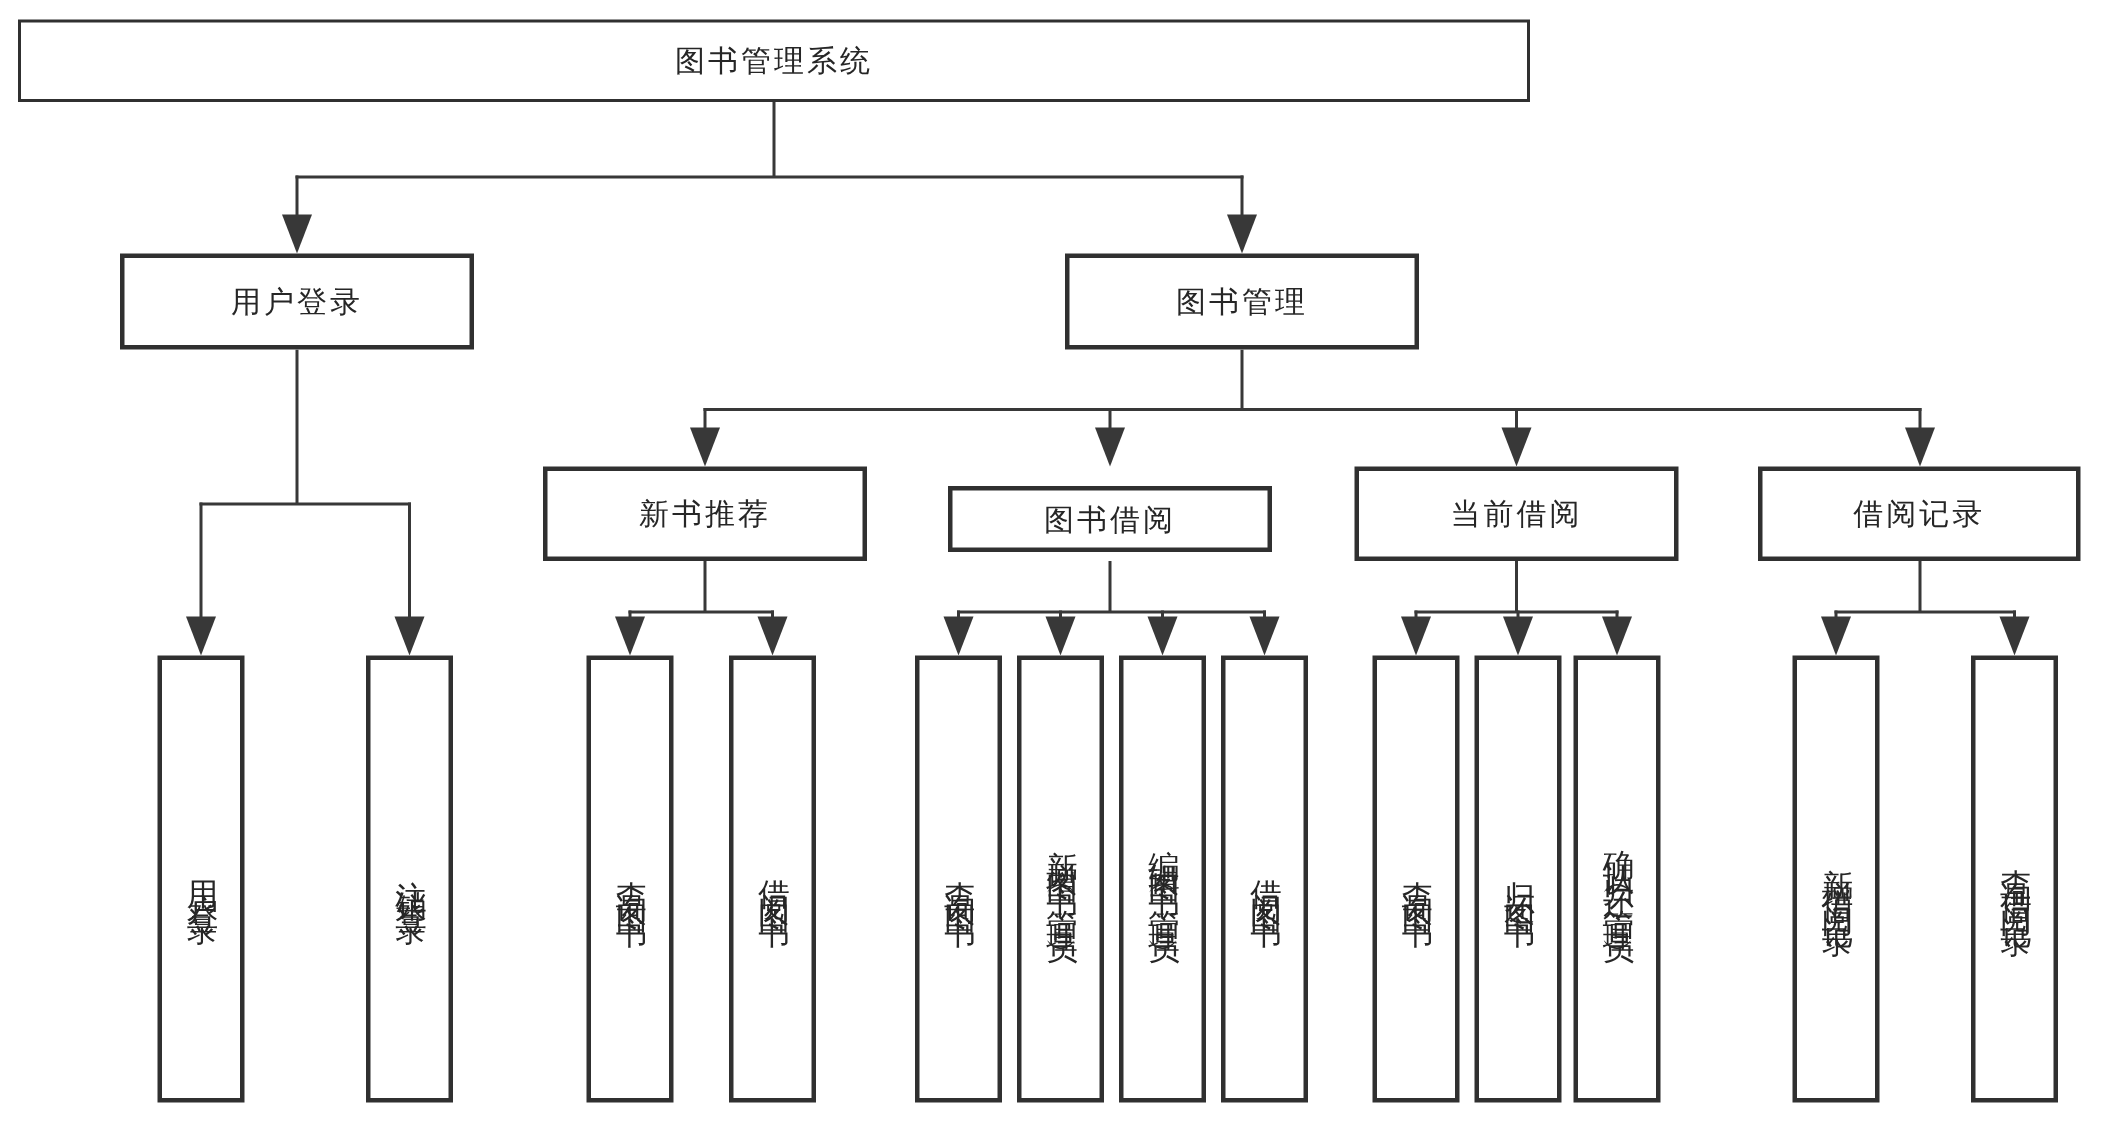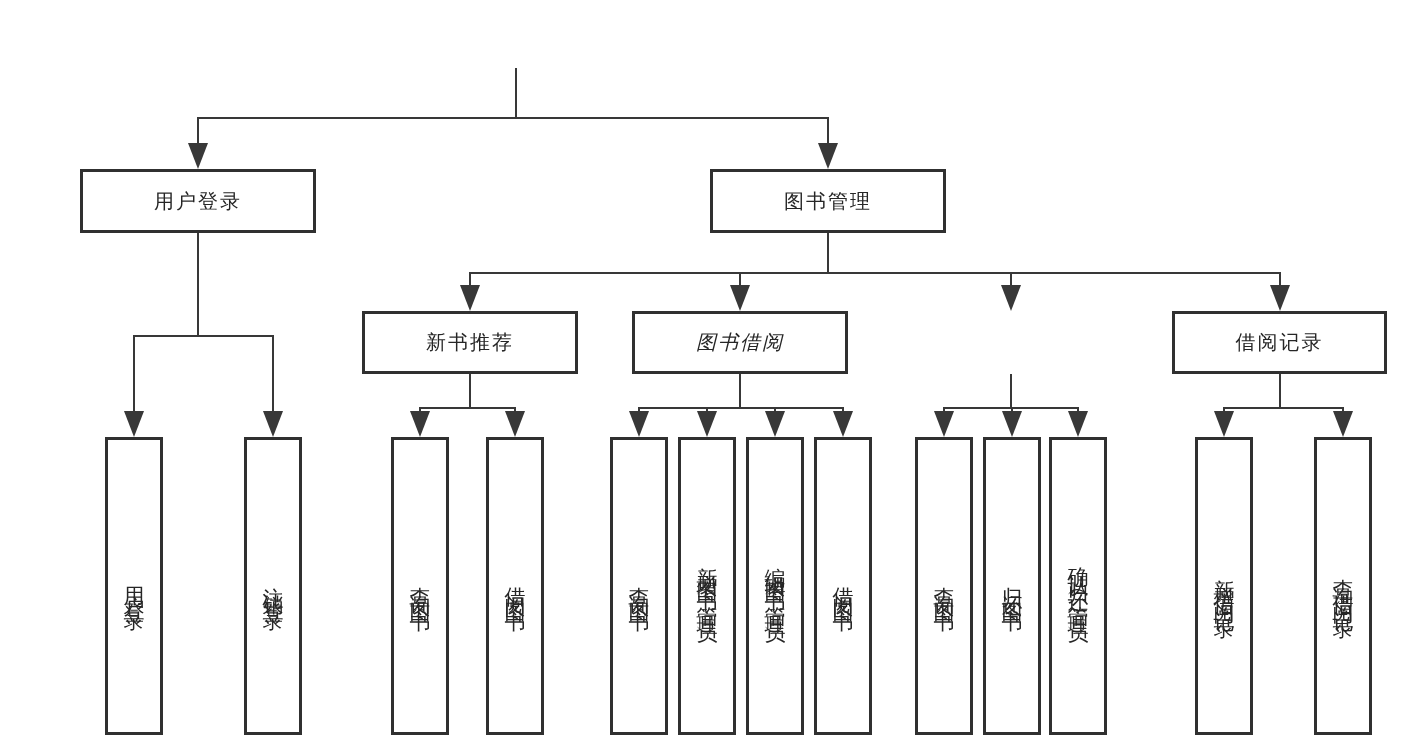--- a/index.html
+++ b/index.html
@@ -51,29 +51,31 @@
     text-shadow:0 0 2px #ffffff;
     z-index:5;
     white-space:nowrap;
   }
 </style>
 </head>
 <body>
 
 <div class="canvas">
 
+  <div class="node root" style="left:12px;top:13px;width:1008px;height:55px;">图书管理系统</div>
 
   <div class="node" style="left:80px;top:169px;width:236px;height:64px;">用户登录</div>
 
   <div class="node" style="left:362px;top:311px;width:216px;height:63px;">新书推荐</div>
 
   <div class="node" style="left:710px;top:169px;width:236px;height:64px;">图书管理</div>
 
-  <div class="node" style="left:632px;top:311px;width:216px;height:63px;font-style:italic;">图书借阅</div>
+  <div class="node" style="left:632px;top:324px;width:216px;height:44px;">图书借阅</div>
 
+  <div class="node" style="left:903px;top:311px;width:216px;height:63px;">当前借阅</div>
 
   <div class="node" style="left:1172px;top:311px;width:215px;height:63px;">借阅记录</div>
 
   <div class="node leaf" style="left:105px;top:437px;width:58px;height:298px;">
     <span class="vtext">用户登录</span>
   </div>
   <div class="node leaf" style="left:244px;top:437px;width:58px;height:298px;">
     <span class="vtext">注销登录</span>
   </div>
 

